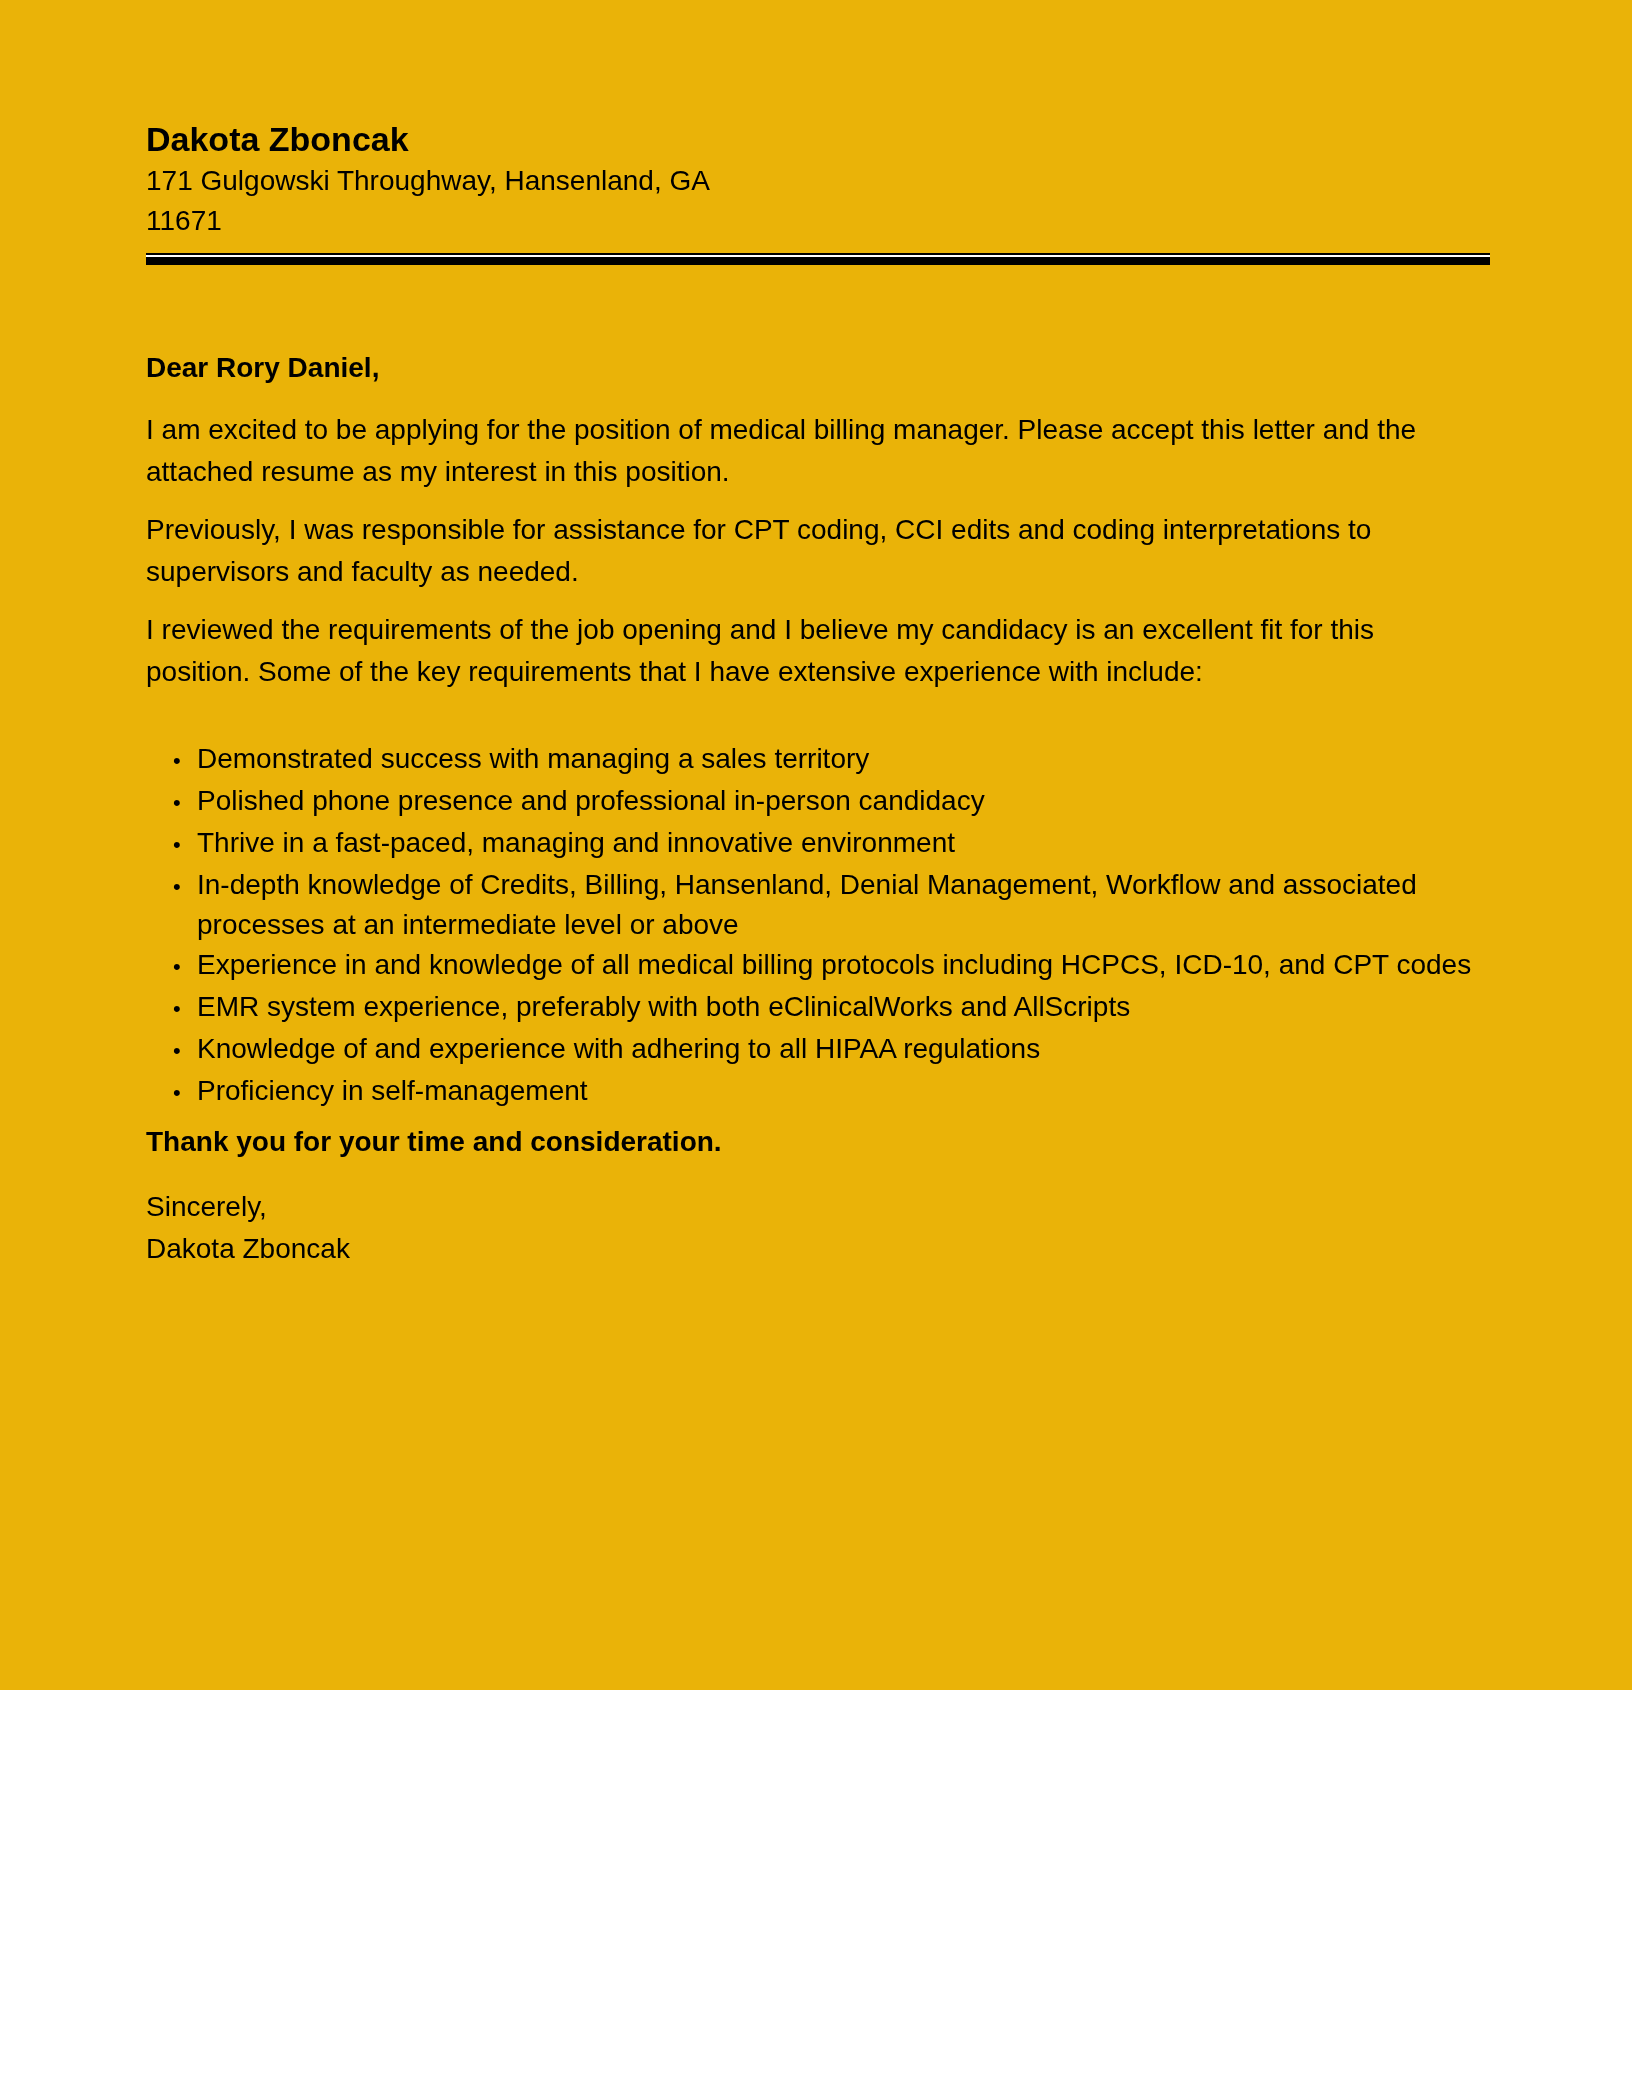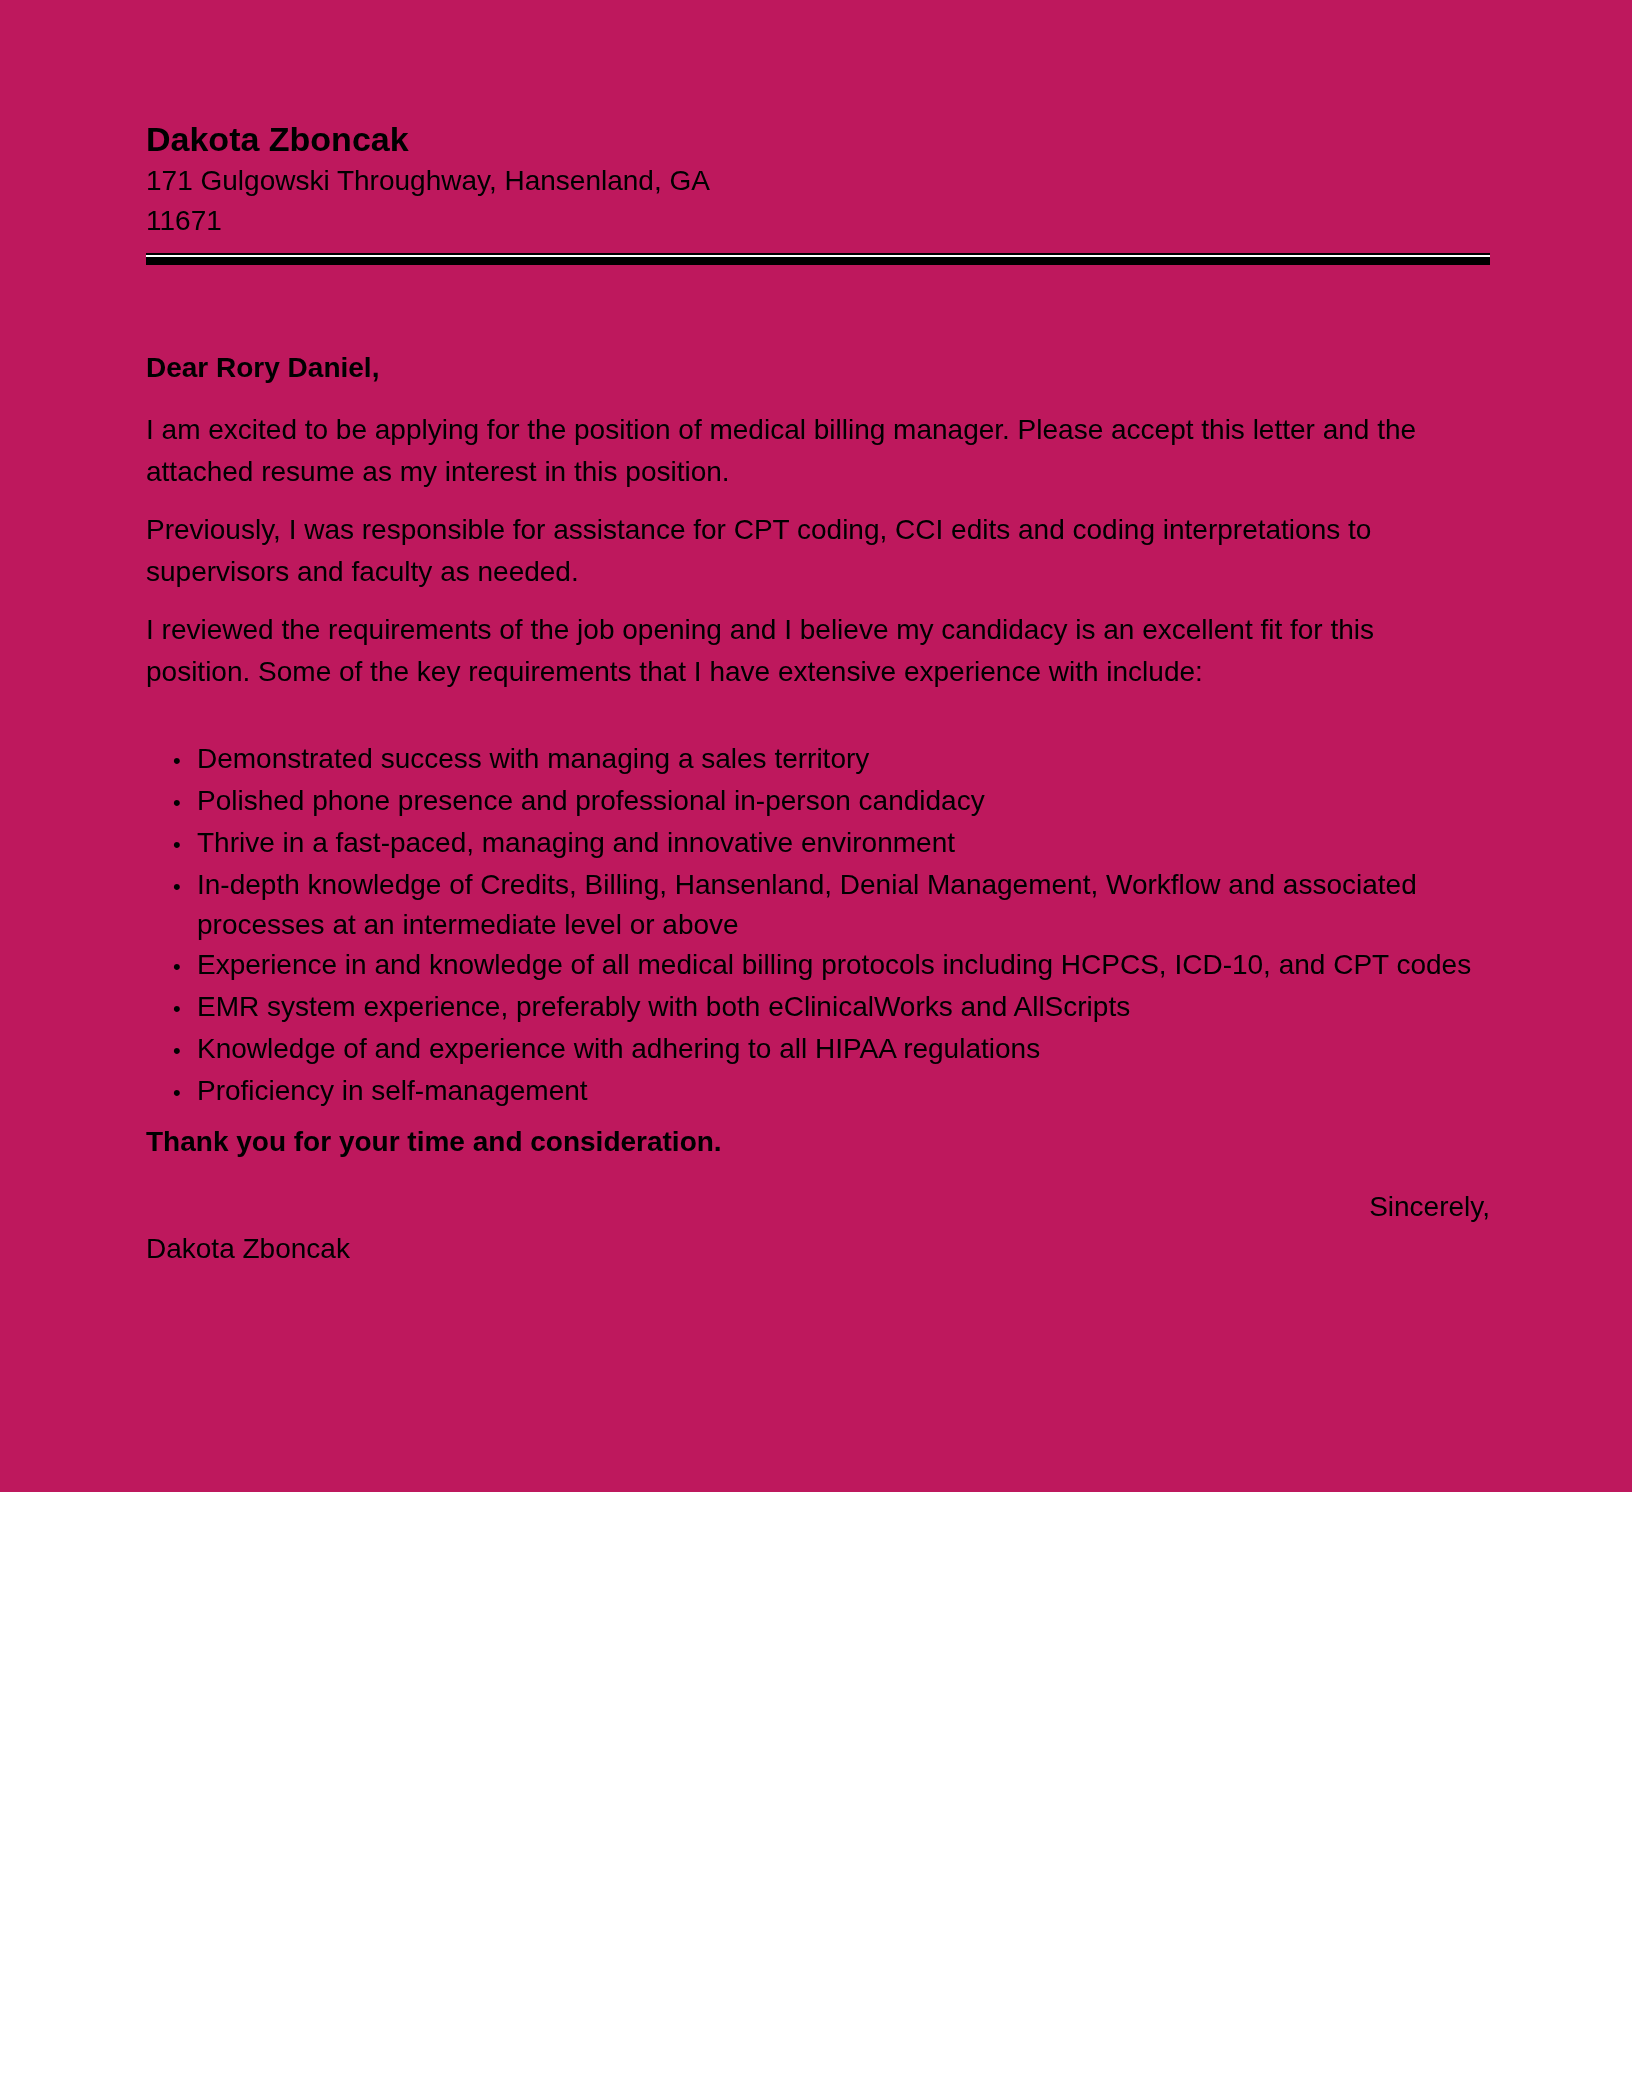--- a/index.html
+++ b/index.html
@@ -3,22 +3,22 @@
 <meta charset="utf-8">
 <style>
   html, body {
     margin: 0;
     padding: 0;
     background: #ffffff;
   }
   .page {
     position: relative;
     width: 1632px;
-    height: 1492px;
-    background: #be185d;
+    height: 1690px;
+    background: #eab308;
     color: #000000;
     overflow: hidden;
     font-family: "Liberation Sans", sans-serif;
     font-size: 28px;
     line-height: 42px;
   }
   .content {
     box-sizing: border-box;
     width: 1490px;
     padding: 117px 0 0 146px;
@@ -73,21 +73,20 @@
     white-space: pre;
   }
   .thanks {
     margin: 8px 0 0 0;
     font-weight: 700;
     white-space: pre;
   }
   .closing {
     margin: 23px 0 0 0;
     white-space: pre;
-    text-align: right;
   }
   .signature {
     margin: 0;
     white-space: pre;
   }
 </style>
 </head>
 <body>
 
 <div class="page">

